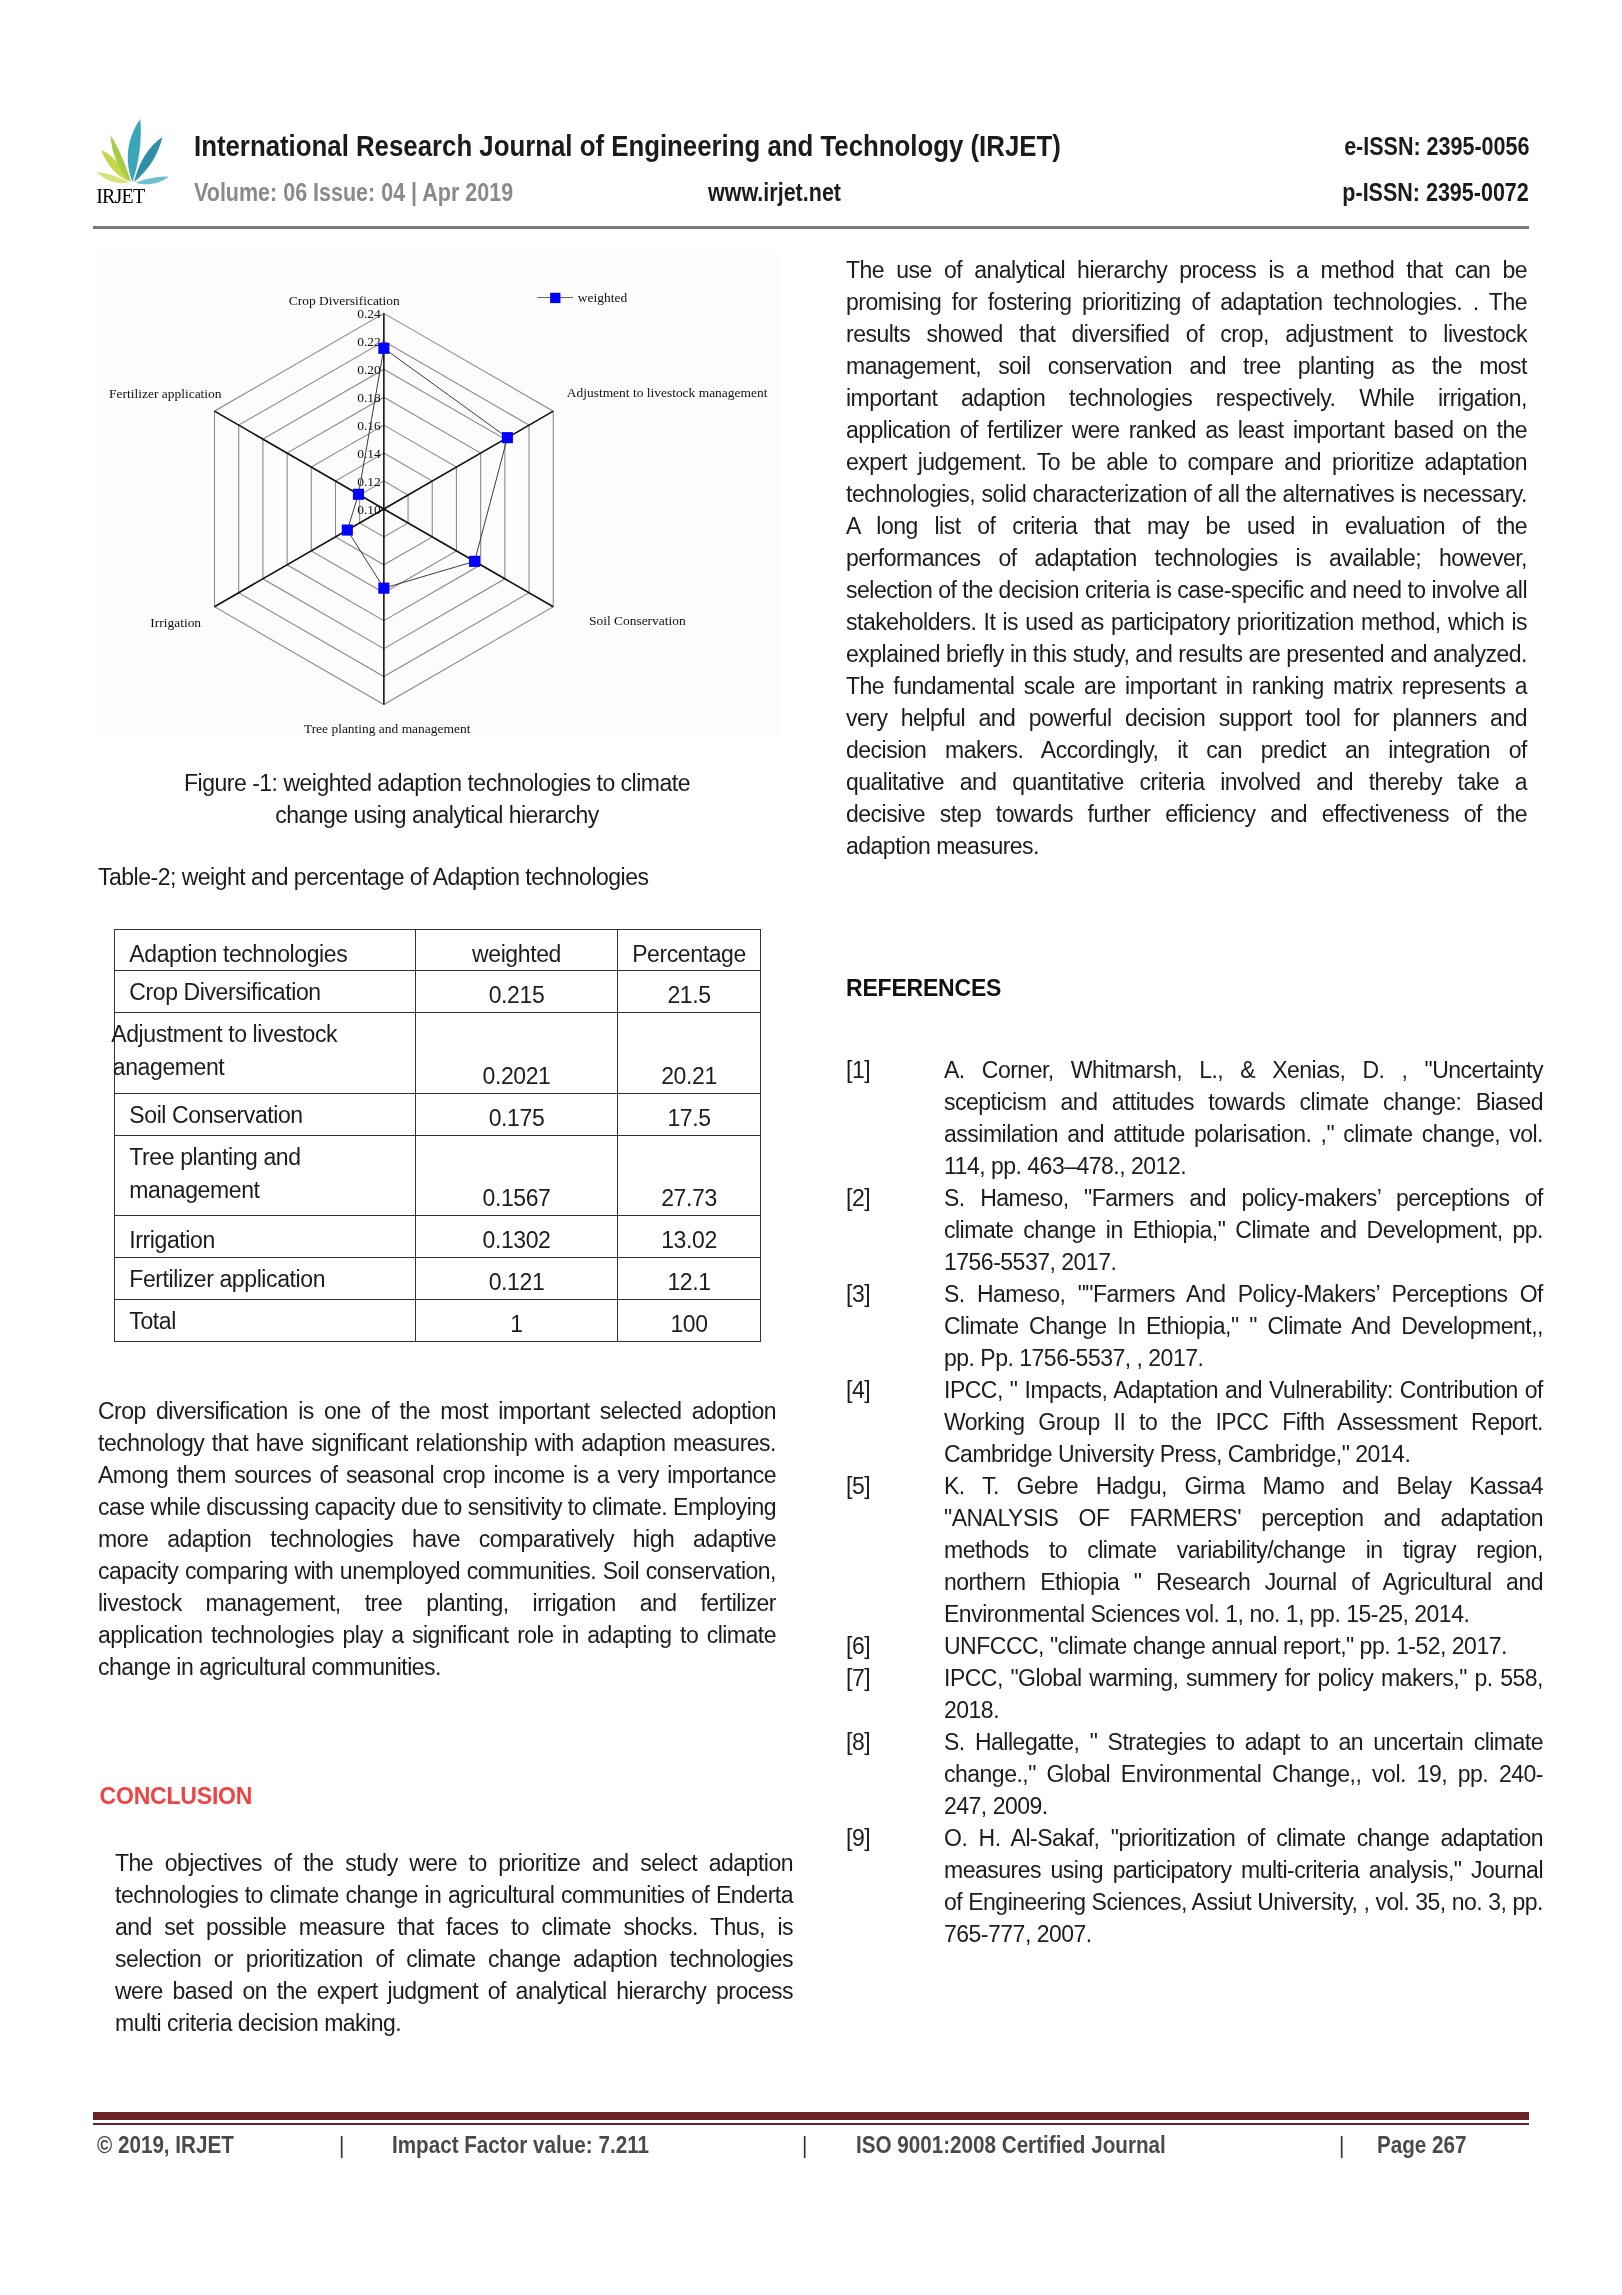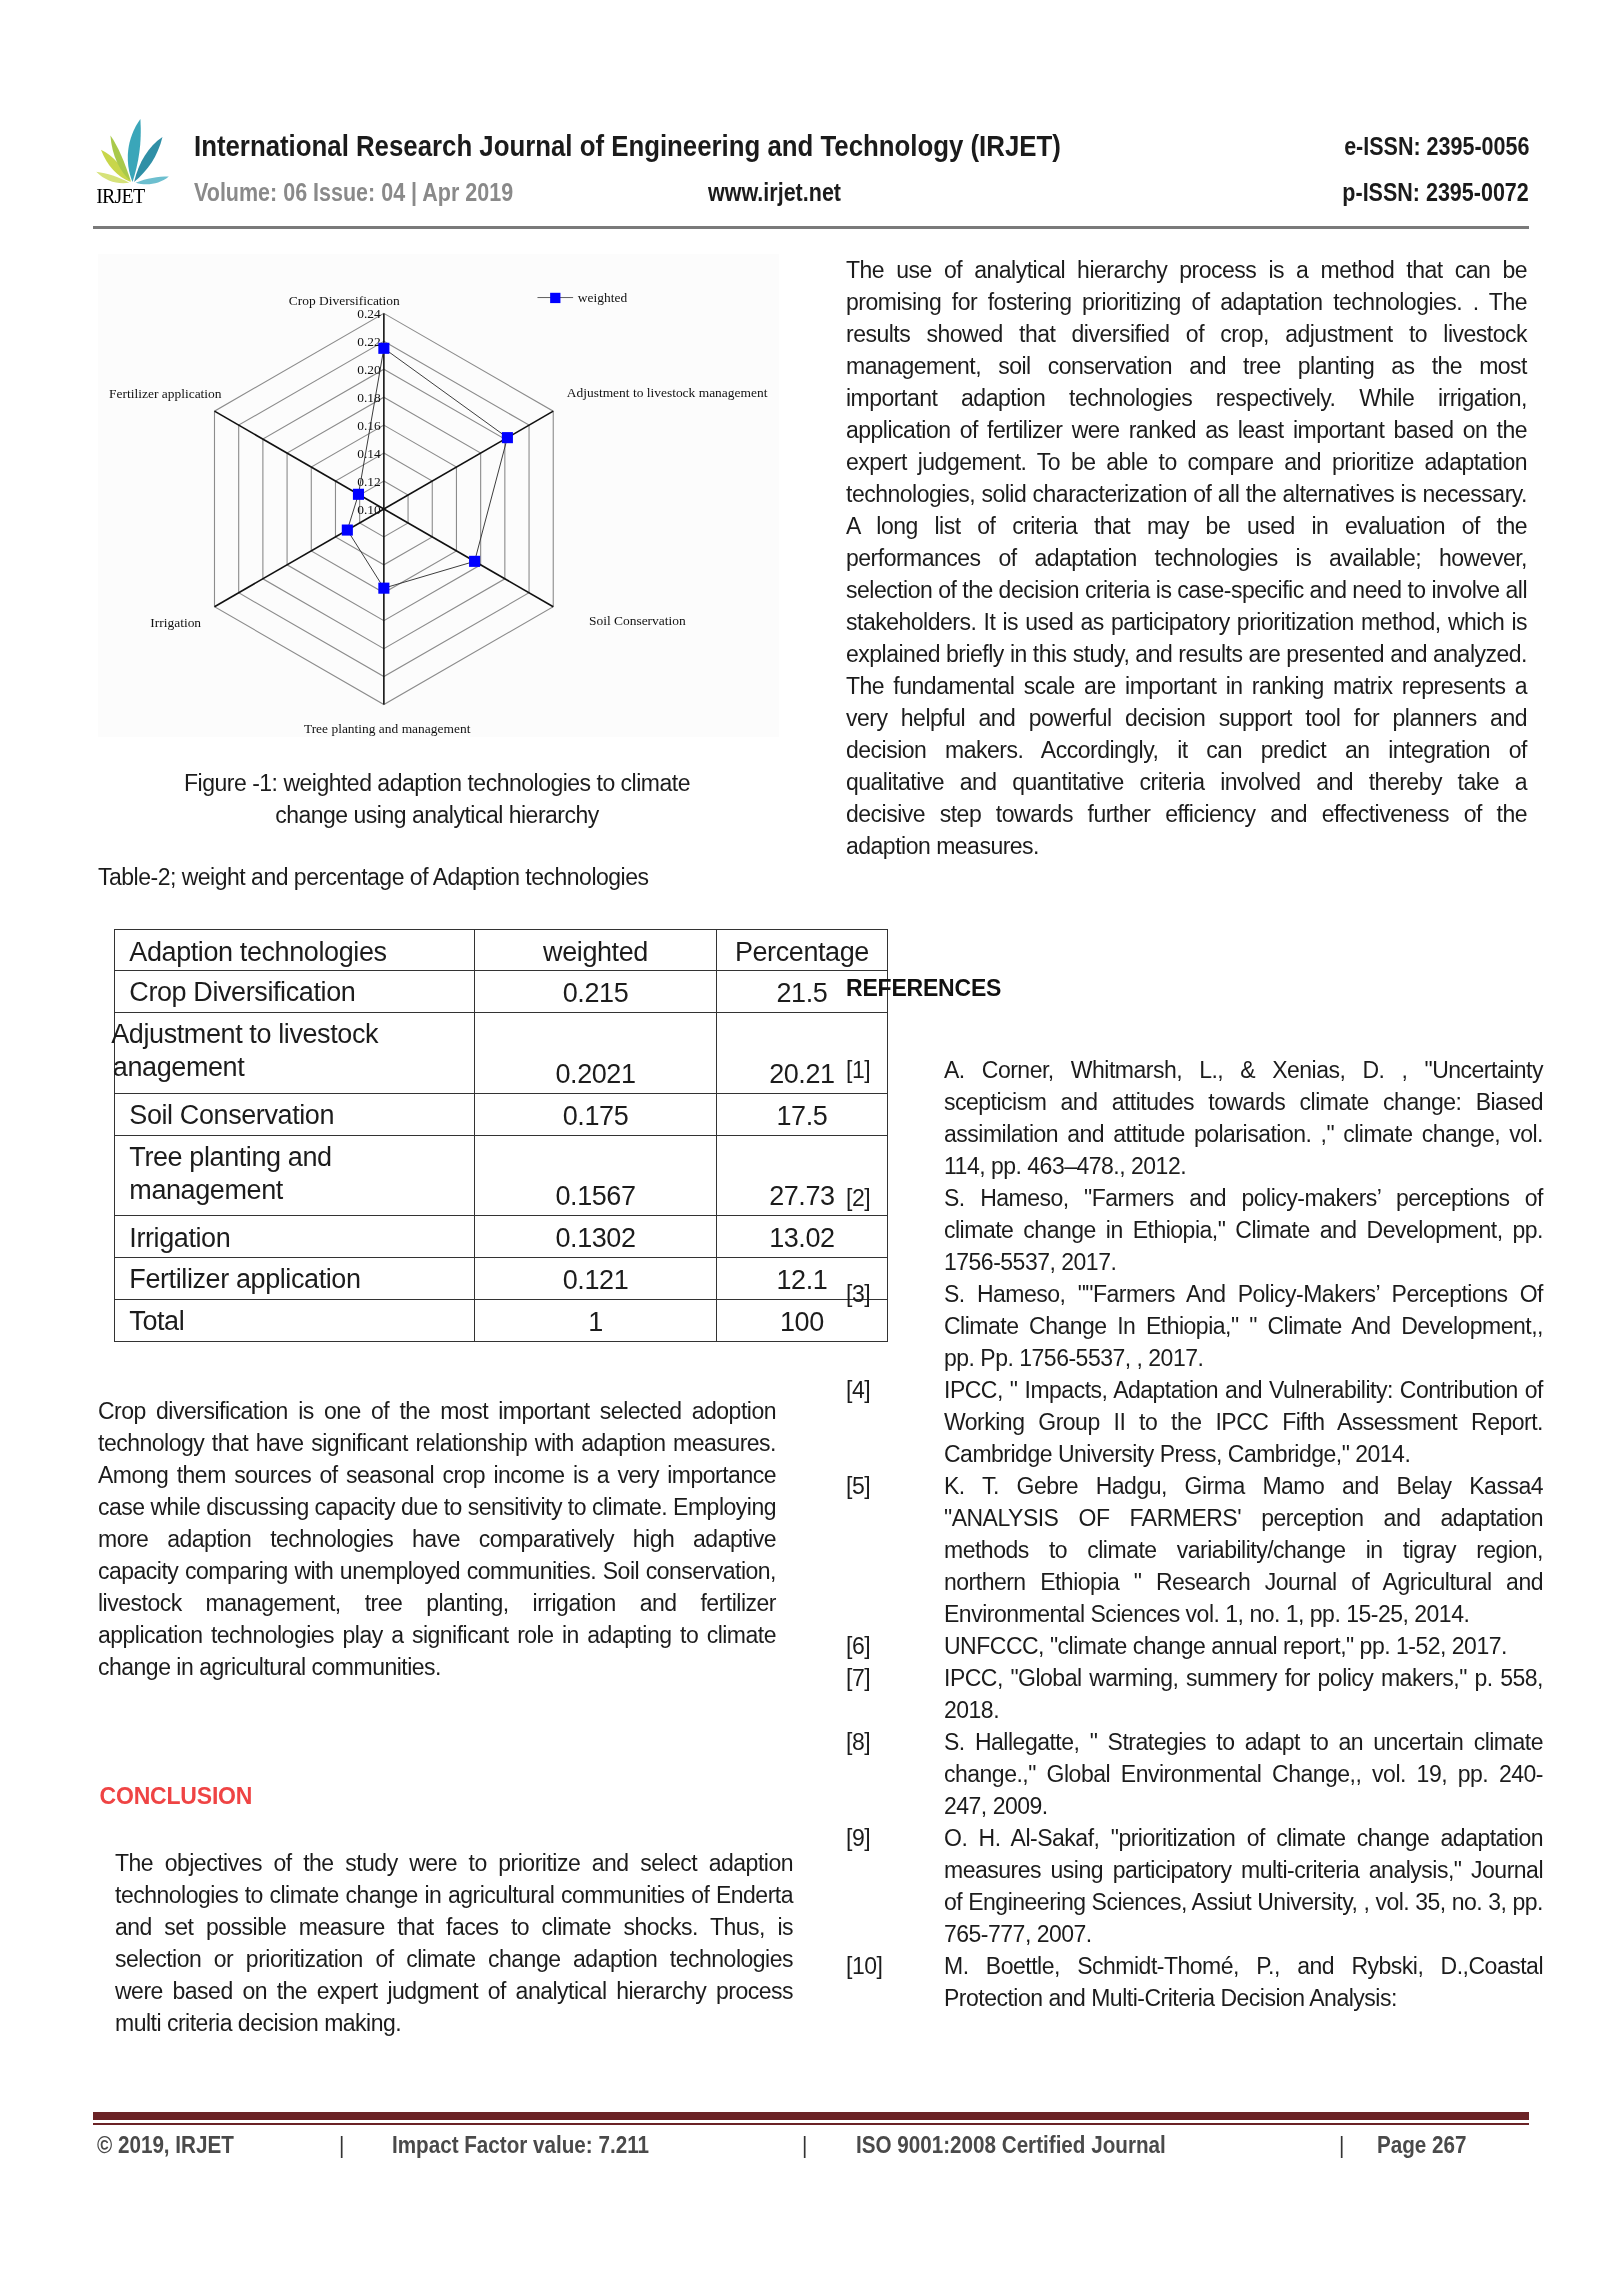--- a/index.html
+++ b/index.html
@@ -26,21 +26,21 @@
 
   
   .chart { position: absolute; left: 0; top: 0; width: 681px; height: 483px; background: #fcfcfc; }
   .chart svg { position: absolute; left: 0; top: 0; }
   .chart text { font-family: "Liberation Serif", serif; }
 
   .fig-caption { position: absolute; left: 0; top: 513px; width: 678px; text-align: center; font-family: "Liberation Sans", sans-serif; font-size: 23px; line-height: 32px; color: #1c1c1c; letter-spacing: -0.5px; }
   .table-caption { position: absolute; left: 0; top: 610px; width: 678px; font-family: "Liberation Sans", sans-serif; font-size: 23px; color: #1c1c1c; letter-spacing: -0.5px; }
 
   
-  .data-table { position: absolute; left: 16px; top: 675px; width: 774px; border-collapse: collapse; font-family: "Liberation Sans", sans-serif; font-size: 27px; color: #1c1c1c; letter-spacing: -0.4px; }
+  .data-table { position: absolute; left: 16px; top: 675px; width: 647px; border-collapse: collapse; font-family: "Liberation Sans", sans-serif; font-size: 23px; color: #1c1c1c; letter-spacing: -0.4px; }
   .data-table td, .data-table th { border: 1.6px solid #333; font-weight: normal; }
   .data-table th { height: 41px; vertical-align: bottom; padding: 0 0 1.6px 14.3px; text-align: left; }
   .data-table th.num { text-align: center; padding-left: 0; }
   .data-table td { vertical-align: bottom; padding: 0 0 3.2px 14.3px; }
   .data-table td.num { text-align: center; padding-left: 0; }
   .data-table .c1 { width: 301px; }
   .data-table .c2 { width: 202px; }
   .data-table .c3 { width: 143px; }
   .data-table td.name { vertical-align: top; padding-top: 4.8px; line-height: 33px; }
   .data-table td.name.clip { padding-left: 1px; }
@@ -202,21 +202,20 @@
   <div class="refs" style="top:800px">
     <div class="ref"><span class="ref-num">[1]</span><span>A. Corner, Whitmarsh, L., &amp; Xenias, D. , "Uncertainty scepticism and attitudes towards climate change: Biased assimilation and attitude polarisation. ," climate change, vol. 114, pp. 463–478., 2012.</span></div>
     <div class="ref"><span class="ref-num">[2]</span><span>S. Hameso, "Farmers and policy-makers’ perceptions of climate change in Ethiopia," Climate and Development, pp. 1756-5537, 2017.</span></div>
     <div class="ref"><span class="ref-num">[3]</span><span>S. Hameso, ""Farmers And Policy-Makers’ Perceptions Of Climate Change In Ethiopia,"   " Climate And Development,, pp. Pp. 1756-5537, , 2017.</span></div>
     <div class="ref"><span class="ref-num">[4]</span><span>IPCC, " Impacts, Adaptation and Vulnerability: Contribution of Working Group II to the IPCC Fifth Assessment Report. Cambridge University Press, Cambridge," 2014.</span></div>
     <div class="ref"><span class="ref-num">[5]</span><span>K. T. Gebre Hadgu, Girma Mamo and Belay Kassa4 "ANALYSIS OF FARMERS' perception and adaptation methods to climate variability/change in tigray region, northern Ethiopia " Research Journal of Agricultural and Environmental Sciences vol. 1, no. 1, pp. 15-25, 2014.</span></div>
     <div class="ref"><span class="ref-num">[6]</span><span>UNFCCC, "climate change annual report," pp. 1-52, 2017.</span></div>
     <div class="ref"><span class="ref-num">[7]</span><span>IPCC, "Global warming, summery for policy makers," p. 558, 2018.</span></div>
     <div class="ref"><span class="ref-num">[8]</span><span>S. Hallegatte, " Strategies to adapt to an uncertain climate change.," Global Environmental Change,, vol. 19, pp. 240-247, 2009.</span></div>
     <div class="ref"><span class="ref-num">[9]</span><span>O. H. Al-Sakaf, "prioritization of climate change adaptation measures using participatory multi-criteria analysis," Journal of Engineering Sciences, Assiut University, , vol. 35, no. 3, pp. 765-777, 2007.</span></div>
-    <div class="ref"><span class="ref-num">[10]</span><span>M. Boettle, Schmidt-Thomé, P., and Rybski, D.,Coastal Protection and Multi-Criteria Decision Analysis:</span></div>
   </div>
 </div>
 
 <div class="footer-rule-thick"></div>
 <div class="footer-rule-thin"></div>
 <div class="footer">
   <span style="left:0">© 2019, IRJET</span>
   <span class="sep" style="left:242px">|</span>
   <span style="left:295px">Impact Factor value: 7.211</span>
   <span class="sep" style="left:705px">|</span>

